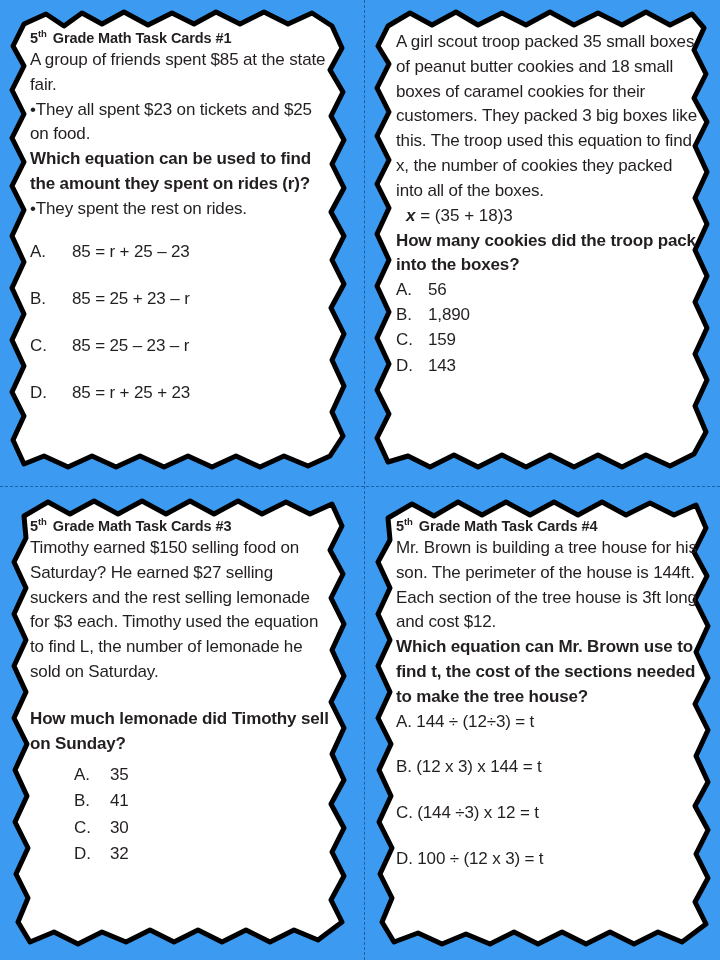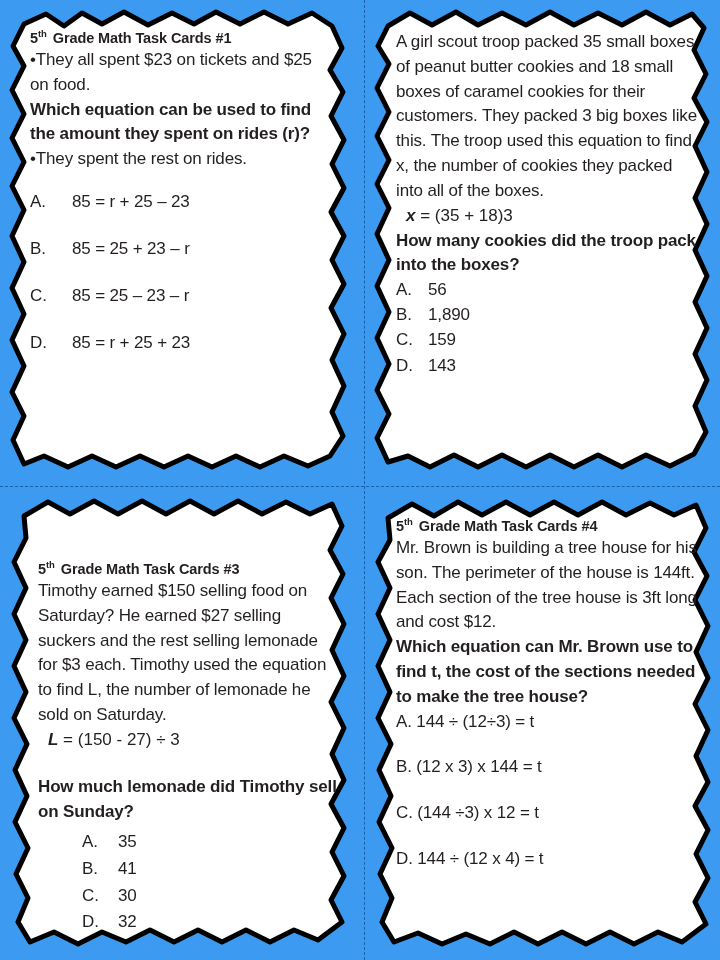--- a/index.html
+++ b/index.html
@@ -61,21 +61,21 @@
     color: #231f20;
   }
 
   #card-1 { left: 2px;   top: 4px;   width: 352px; height: 472px; }
   #card-2 { left: 368px; top: 4px;   width: 350px; height: 472px; }
   #card-3 { left: 2px;   top: 492px; width: 352px; height: 464px; }
   #card-4 { left: 368px; top: 492px; width: 350px; height: 464px; }
 
   #card-1 .content { left: 28px; top: 26px; width: 300px; }
   #card-2 .content { left: 28px; top: 26px; width: 302px; }
-  #card-3 .content { left: 36px; top: 26px; width: 302px; margin-top: 43px; }
+  #card-3 .content { left: 28px; top: 26px; width: 302px; }
   #card-4 .content { left: 28px; top: 26px; width: 302px; }
 
   .card-title {
     font-size: 14.5px;
     font-weight: bold;
     letter-spacing: -0.1px;
     margin-bottom: 2px;
     white-space: nowrap;
   }
   .card-title sup {
@@ -152,20 +152,21 @@
         L 341 432 L 328 452
         L 306 462 L 282 452 L 258 463 L 234 452 L 210 463 L 186 452 L 162 463 L 138 452
         L 114 463 L 90 452 L 66 463 L 42 452 L 22 460
         L 11 436 L 22 412 L 10 388 L 22 362 L 10 336 L 22 310 L 10 284 L 22 258
         L 10 232 L 22 206 L 10 182 L 22 158 L 10 134 L 22 110 L 10 86 L 22 62 L 11 42 Z"></path>
     </svg>
     <div class="content">
       <div class="card-title">
         <span>5</span><sup>th</sup><span class="title-rest">Grade Math Task Cards #1</span>
       </div>
+      <div class="body-line">A group of friends spent $85 at the state fair.</div>
       <div class="body-line">•They all spent $23 on tickets and $25 on food.</div>
       <div class="body-line bold">Which equation can be used to find the amount they spent on rides (r)?</div>
       <div class="body-line">•They spent the rest on rides.</div>
       <div class="options">
         <div class="opt">
           <span class="opt-letter">A.</span>
           <span class="opt-text">85 = r + 25 – 23</span>
         </div>
         <div class="opt">
           <span class="opt-letter">B.</span>
@@ -233,23 +234,20 @@
         L 316 448 L 292 438 L 268 450 L 244 438 L 220 450 L 196 438 L 172 450 L 148 438
         L 124 450 L 100 440 L 76 452 L 52 440 L 28 450 L 16 430
         L 26 406 L 14 382 L 26 356 L 13 330 L 25 304 L 13 278 L 25 252 L 12 226
         L 24 200 L 12 174 L 24 148 L 12 122 L 24 96 L 12 70 L 24 46 Z"></path>
     </svg>
     <div class="content">
       <div class="card-title">
         <span>5</span><sup>th</sup><span class="title-rest">Grade Math Task Cards #3</span>
       </div>
       <div class="body-line">Timothy earned $150 selling food on Saturday? He earned $27 selling suckers and the rest selling lemonade for $3 each. Timothy used the equation to find L, the number of lemonade he sold on Saturday.</div>
-      <div class="equation">
-        <span class="var">L</span><span> = (150 - 27) ÷  3</span>
-      </div>
       <div class="spacer-md"></div>
       <div class="body-line bold">How much lemonade did Timothy sell on Sunday?</div>
       <div class="options">
         <div class="opt">
           <span class="opt-letter">A.</span>
           <span class="opt-text">35</span>
         </div>
         <div class="opt">
           <span class="opt-letter">B.</span>
           <span class="opt-text">41</span>
@@ -292,19 +290,19 @@
         <div class="opt">
           <span class="opt-letter"></span>
           <span class="opt-text">B. (12 x 3) x 144 = t</span>
         </div>
         <div class="opt">
           <span class="opt-letter"></span>
           <span class="opt-text">C. (144 ÷3) x 12 = t</span>
         </div>
         <div class="opt">
           <span class="opt-letter"></span>
-          <span class="opt-text">D. 144 ÷ (12 x 4) = t</span>
+          <span class="opt-text">D. 100 ÷ (12 x 3) = t</span>
         </div>
       </div>
     </div>
   </div>
 
 </div>
 
 </body></html>

